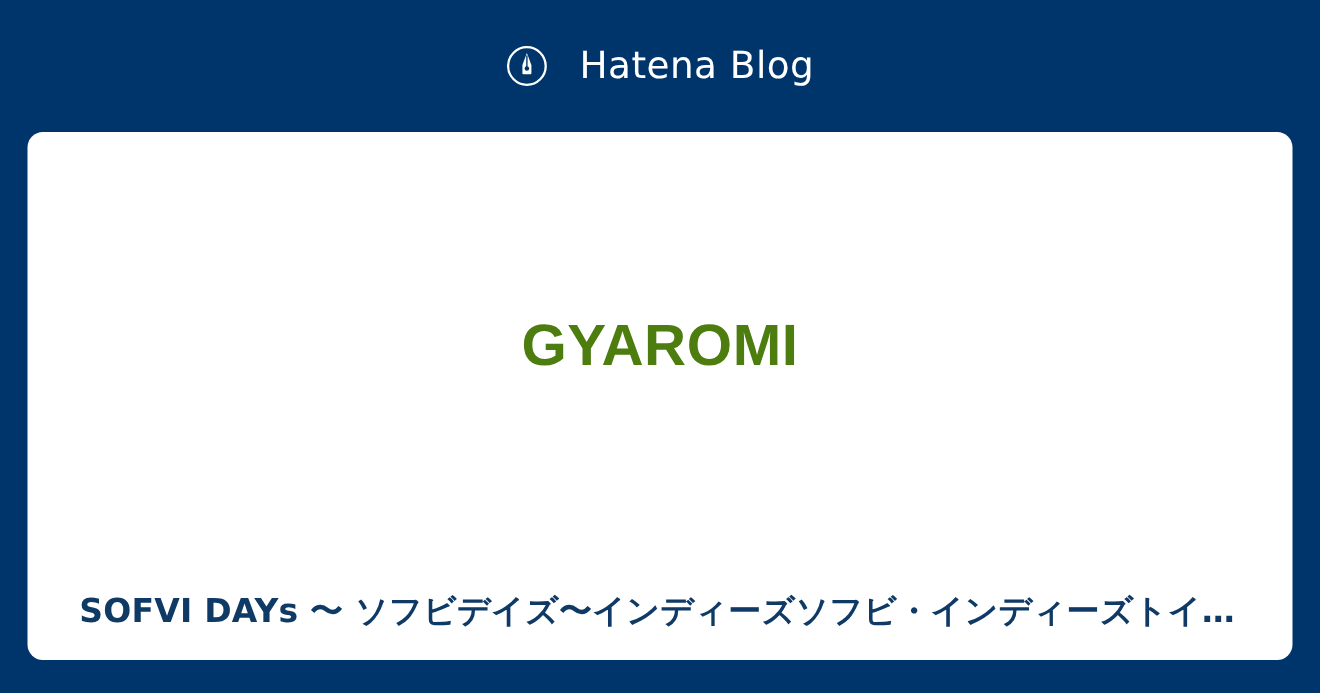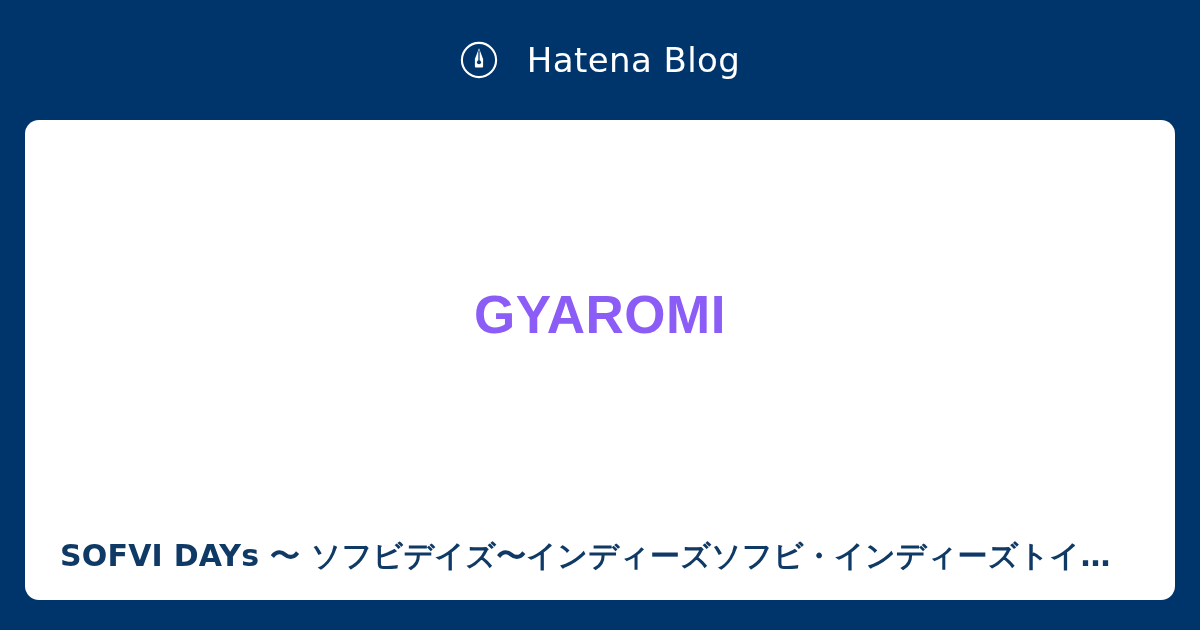--- a/index.html
+++ b/index.html
@@ -73,21 +73,21 @@
     width: 1150px;
     height: 390px;
     display: flex;
     align-items: center;
     justify-content: center;
     padding: 0 40px;
     box-sizing: border-box;
   }
 
   .entry-title {
-    color: #8b5cf6;
+    color: #4d7c0f;
     font-size: 53px;
     font-weight: 700;
     line-height: 1.18;
     letter-spacing: 0.5px;
     text-align: center;
     max-width: 1060px;
     max-height: 250px;
     overflow: hidden;
     word-break: break-word;
   }
@@ -108,20 +108,21 @@
     color: #103a66;
     font-size: 30px;
     font-weight: 700;
     line-height: 1.3;
     letter-spacing: 0.2px;
     white-space: nowrap;
     overflow: hidden;
     text-overflow: ellipsis;
     max-width: 1080px;
     font-family: "DejaVu Sans", "Liberation Sans", sans-serif;
+    margin-left: 12px;
   }
 </style>
 </head>
 <body>
 
 <div class="og-card">
 
   <div class="brand-bar">
     <span class="brand-logo-icon">
       <svg viewBox="0 0 38 38" width="38" height="38" aria-hidden="true">

